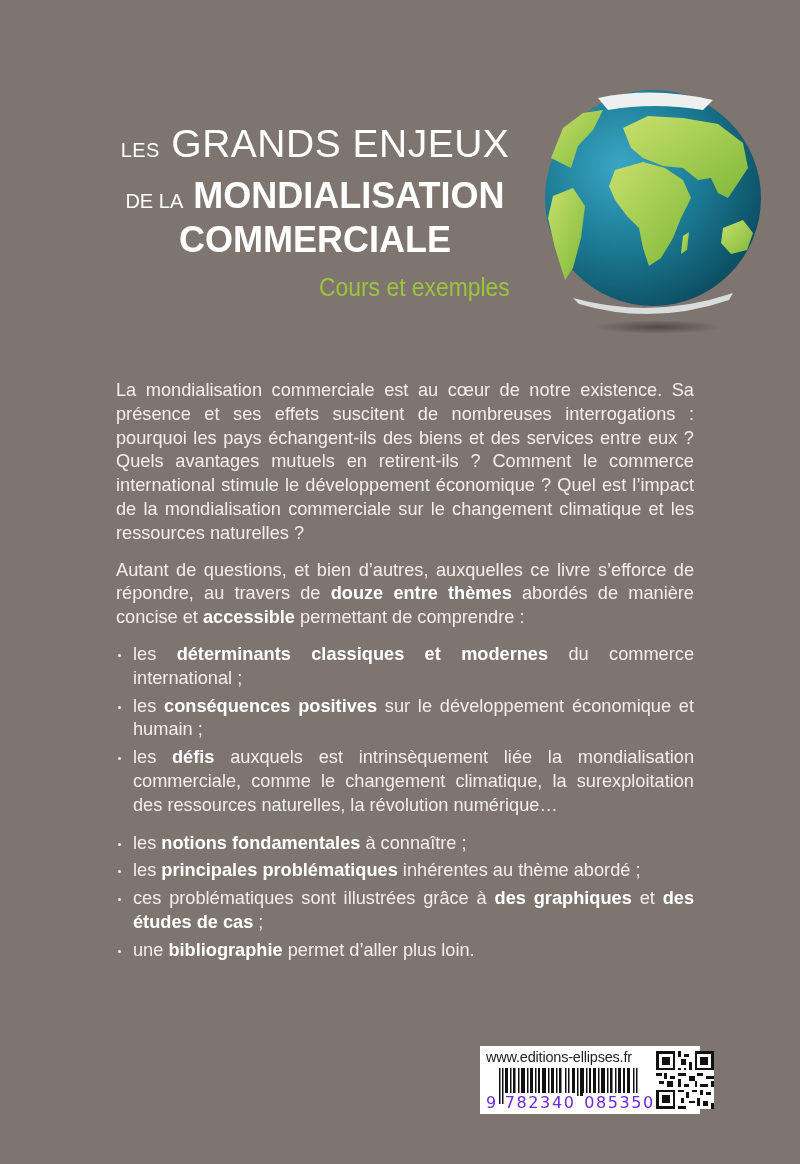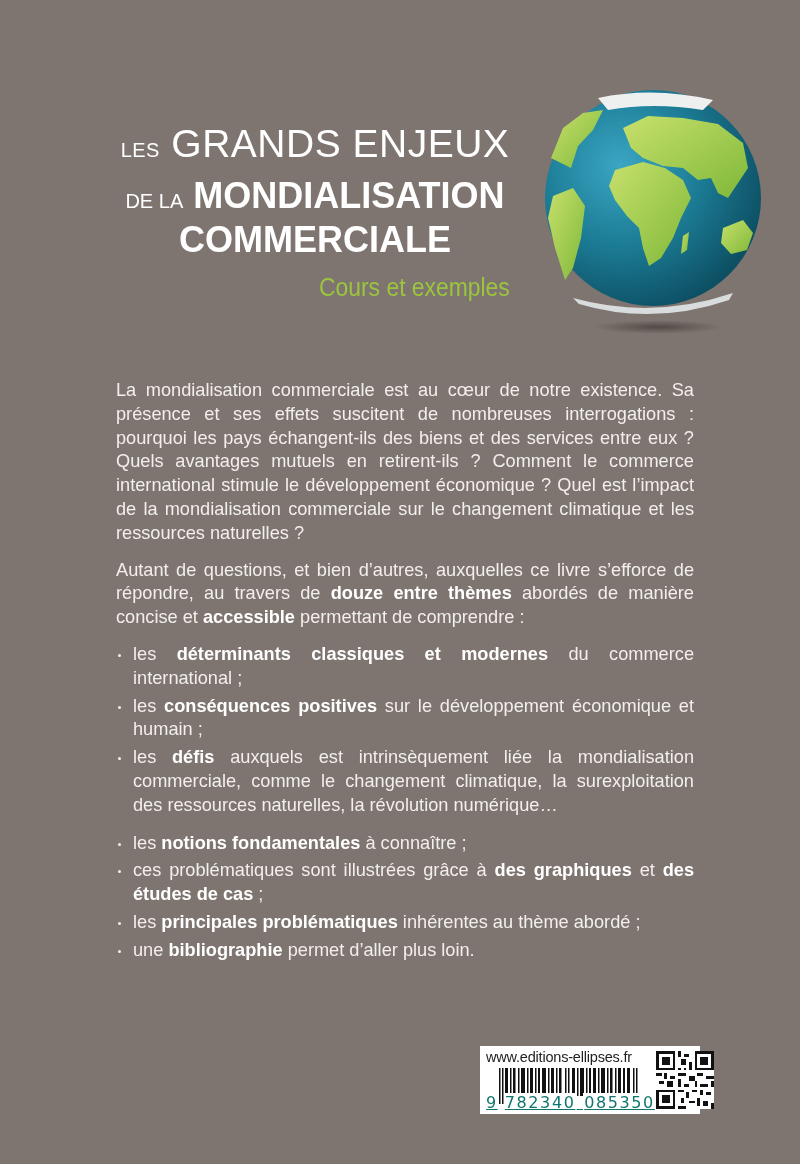--- a/index.html
+++ b/index.html
@@ -42,21 +42,21 @@
   ul.bul li::before {
     content: ""; position: absolute; left: 2px; top: 11px;
     width: 3px; height: 3px; background: #f3efeb; border-radius: 50%;
   }
   .barcode-box {
     position: absolute; left: 480px; top: 1046px; width: 220px; height: 68px;
     background: #ffffff; color: #111;
   }
   .url { position: absolute; left: 6px; top: 3px; font-size: 14.5px; color: #222; letter-spacing: -0.2px; }
   .bars { position: absolute; left: 19px; top: 22px; width: 140px; height: 36px; }
-  .isbn { position: absolute; left: 6px; top: 47px; font-size: 16px; font-family: "DejaVu Sans", sans-serif; color: #0f766e; letter-spacing: 1.6px; background: transparent; text-decoration: underline; }
+  .isbn { position: absolute; left: 6px; top: 47px; font-size: 16px; font-family: "DejaVu Sans", sans-serif; color: #6d28d9; letter-spacing: 1.6px; background: transparent; }
   .isbn .first { margin-right: 6px; }
   .isbn .grp { background: #fff; padding: 0 1px; }
   .qr { position: absolute; left: 176px; top: 4px; width: 58px; height: 60px; }
 </style>
 </head>
 <body>
 
 <div class="title-block">
   <span class="t-line t1"><span class="small">LES</span> <span>GRANDS ENJEUX</span></span>
   <span class="t-line t2"><span class="small">DE LA</span> <span>MONDIALISATION</span></span>
@@ -98,22 +98,22 @@
 <div class="body-text">
   <p>La mondialisation commerciale est au cœur de notre existence. Sa présence et ses effets suscitent de nombreuses interrogations : pourquoi les pays échangent-ils des biens et des services entre eux ? Quels avantages mutuels en retirent-ils ? Comment le commerce international stimule le développement économique ? Quel est l’impact de la mondialisation commerciale sur le changement climatique et les ressources naturelles ?</p>
   <p><span>Autant de questions, et bien d’autres, auxquelles ce livre s’efforce de répondre, au travers de </span><b>douze entre thèmes</b><span> abordés de manière concise et </span><b>accessible</b><span> permettant de comprendre :</span></p>
   <ul class="bul">
     <li><span>les </span><b>déterminants classiques et modernes</b><span> du commerce international ;</span></li>
     <li><span>les </span><b>conséquences positives</b><span> sur le développement économique et humain ;</span></li>
     <li><span>les </span><b>défis</b><span> auxquels est intrinsèquement liée la mondialisation commerciale, comme le changement climatique, la surexploitation des ressources naturelles, la révolution numérique…</span></li>
   </ul>
   <ul class="bul">
     <li><span>les </span><b>notions fondamentales</b><span> à connaître ;</span></li>
+    <li><span>les </span><b>principales problématiques</b><span> inhérentes au thème abordé ;</span></li>
     <li><span>ces problématiques sont illustrées grâce à </span><b>des graphiques</b><span> et </span><b>des études de cas</b><span> ;</span></li>
-    <li><span>les </span><b>principales problématiques</b><span> inhérentes au thème abordé ;</span></li>
     <li><span>une </span><b>bibliographie</b><span> permet d’aller plus loin.</span></li>
   </ul>
 </div>
 
 <div class="barcode-box">
   <span class="url">www.editions-ellipses.fr</span>
   <svg class="bars" viewBox="0 0 140 36" preserveAspectRatio="none">
     <g fill="#111">
       <rect x="0" y="0" width="1.5" height="36"></rect>
         <rect x="3" y="0" width="1.5" height="36"></rect>

